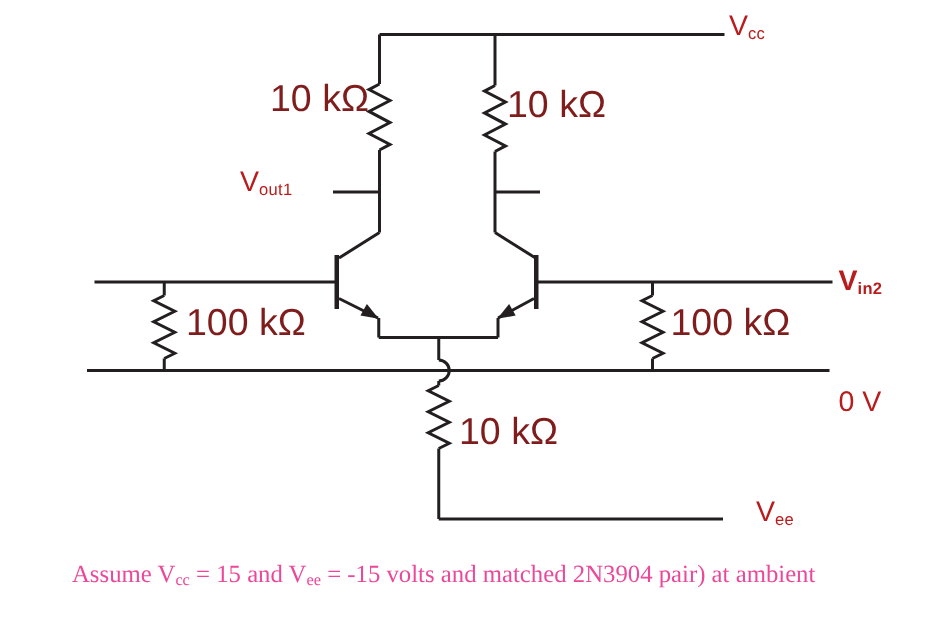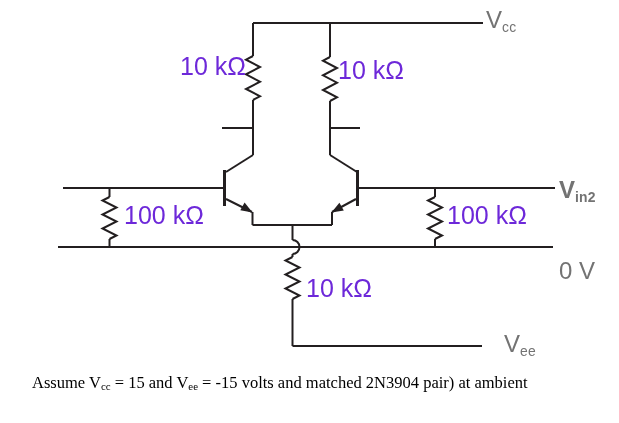--- a/index.html
+++ b/index.html
@@ -8,44 +8,44 @@
     width:619px;height:423px;
     background:#ffffff;
     font-family:"Liberation Sans", sans-serif;
     color:#1d1a1a;
     overflow:hidden;
   }
   .schematic-svg{position:absolute;left:0;top:0;}
   .lbl{
     position:absolute;
     line-height:1;
-    font-size:24px;
-    color:#737373;
+    font-size:19px;
+    color:#b91c1c;
     white-space:nowrap;
   }
   .lbl .sub{
     font-size:0.58em;
     vertical-align:-0.28em;
     letter-spacing:0.2px;
   }
   .rlbl{
     position:absolute;
     line-height:1;
     font-size:25px;
-    color:#6d28d9;
+    color:#7f1d1d;
     white-space:nowrap;
   }
   .caption{
     position:absolute;
-    left:32px;top:372px;
+    left:48px;top:372px;
     width:540px;
     font-family:"Liberation Serif", serif;
     font-size:16.5px;
     line-height:22px;
-    color:#000000;
+    color:#ec4899;
   }
   .caption .csub{
     font-size:0.66em;
     vertical-align:-0.18em;
   }
 </style>
 </head>
 <body>
 
 <div class="stage">
@@ -106,20 +106,21 @@
     <path d="M357.5 188 H555"></path>
     <g>
       <path d="M435 188 V197"></path>
       <path d="M435 197 L428 200.5 L442 207.5 L428 214.5 L442 221.5 L428 228.5 L442 235.5 L435 239"></path>
       <path d="M435 239 V247"></path>
     </g>
   </svg>
 
   <div class="lbl" style="left:486px;top:8px;"><span>V</span><span class="sub">cc</span></div>
 
+  <div class="lbl" style="left:160px;top:112px;"><span>V</span><span class="sub">out1</span></div>
 
 
 
   <div class="lbl" style="left:559px;top:178px;font-weight:bold;"><span>V</span><span class="sub">in2</span></div>
 
   <div class="lbl" style="left:559px;top:233px;margin-top:26px;">0 V</div>
 
   <div class="lbl" style="left:504px;top:332px;"><span>V</span><span class="sub">ee</span></div>
 
   <div class="rlbl" style="left:180px;top:54px;">10 kΩ</div>

